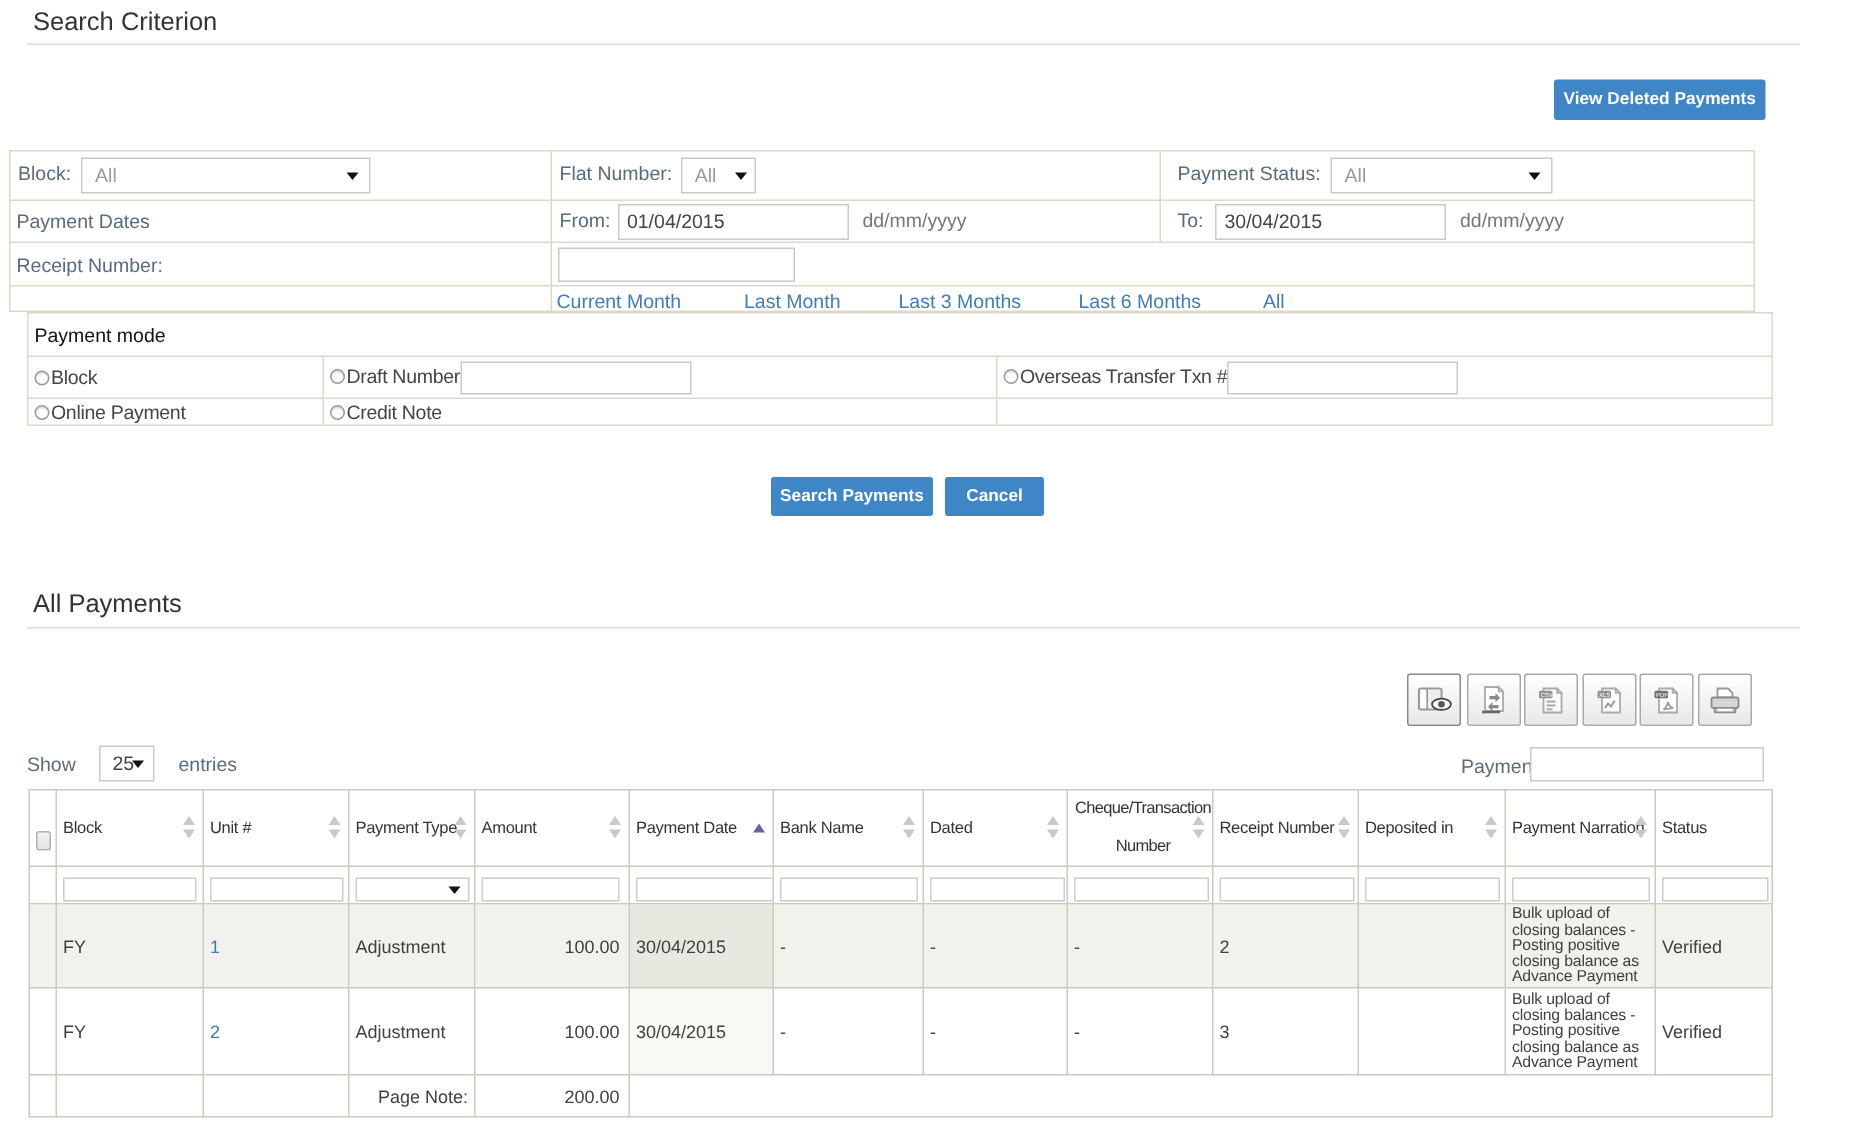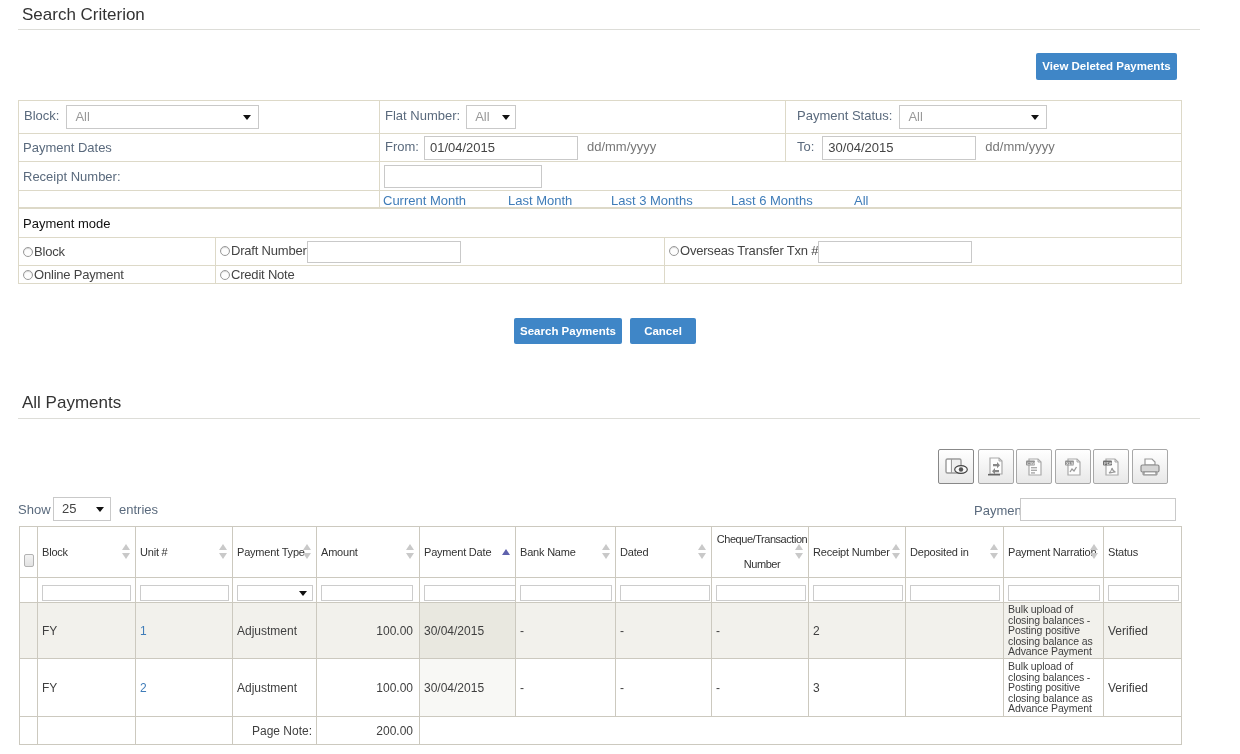--- a/index.html
+++ b/index.html
@@ -41,21 +41,21 @@
 .num { text-align:right; padding-right:6px; }
 .cb { width:10px; height:13px; border:1px solid #b3b3b3; border-radius:2px; background:linear-gradient(#f3f3f3,#e2e2e2); margin:16px auto 0; }
 </style>
 </head>
 <body>
 <h1 class="abs" style="left:22px; top:5px;">Search Criterion</h1>
 <div class="hr abs" style="left:18px; top:29px; width:1182px;"></div>
 <div class="btn abs" style="left:1036px; top:53px; width:141px; height:27px;">View Deleted Payments</div>
 
 
-<table class="frm abs" style="left:18px; top:100px;">
+<table class="frm abs" style="left:6px; top:100px;">
 <colgroup>
       <col style="width:361px">
       <col style="width:406px">
       <col style="width:396px">
     </colgroup>
 <tbody>
       <tr style="height:33px;">
   <td><span class="lbl" style="margin-left:1px;">Block:</span><span class="sel" style="width:193px; margin-left:7px; color:#999;"><span style="padding-left:8px;">All</span><span class="ar"></span></span></td>
   <td><span class="lbl" style="margin-left:1px;">Flat Number:</span><span class="sel" style="width:50px; margin-left:6px; color:#999;"><span style="padding-left:8px;">All</span><span class="ar" style="right:5px;"></span></span></td>
   <td><span class="lbl" style="margin-left:7px;">Payment Status:</span><span class="sel" style="width:148px; margin-left:7px; color:#999;"><span style="padding-left:8px;">All</span><span class="ar"></span></span></td>
@@ -164,21 +164,21 @@
 <svg width="26" height="25" viewBox="0 0 26 25">
 <path d="M8 4 L15 4 L18 7 L18 10 L8 10 Z" fill="#fff" stroke="#999" stroke-width="1.2"></path>
 <rect x="4" y="10" width="18" height="7" rx="1.5" fill="#d5d5d5" stroke="#8a8a8a" stroke-width="1.2"></rect>
 <rect x="6" y="17" width="14" height="3" rx="0.5" fill="#bbb" stroke="#8a8a8a" stroke-width="1"></rect>
 <rect x="8" y="17.5" width="10" height="1.6" fill="#fff"></rect>
 </svg>
 </div>
 
 
 <span class="lbl abs" style="left:18px; top:502px;">Show</span>
-<span class="sel abs" style="left:53px; top:497px; width:58px; color:#444;"><span style="padding-left:8px;">25</span><span class="ar" style="right:6px;"></span></span>
+<span class="sel abs" style="left:66px; top:497px; width:37px; color:#444;"><span style="padding-left:8px;">25</span><span class="ar" style="right:6px;"></span></span>
 <span class="lbl abs" style="left:119px; top:502px;">entries</span>
 <span class="lbl abs" style="left:974px; top:503px;">Payment:</span>
 <span class="inp abs" style="left:1020px; top:498px; width:156px; height:23px;"></span>
 
 
 <table class="dt abs" style="left:19px; top:526px;">
 <colgroup>
 <col style="width:18px">
       <col style="width:98px">
       <col style="width:97px">

